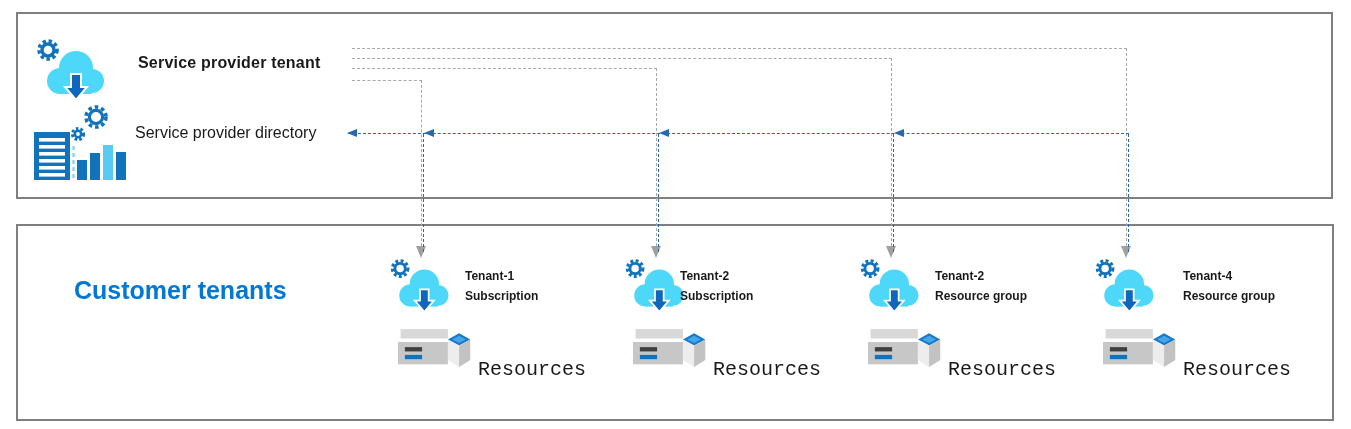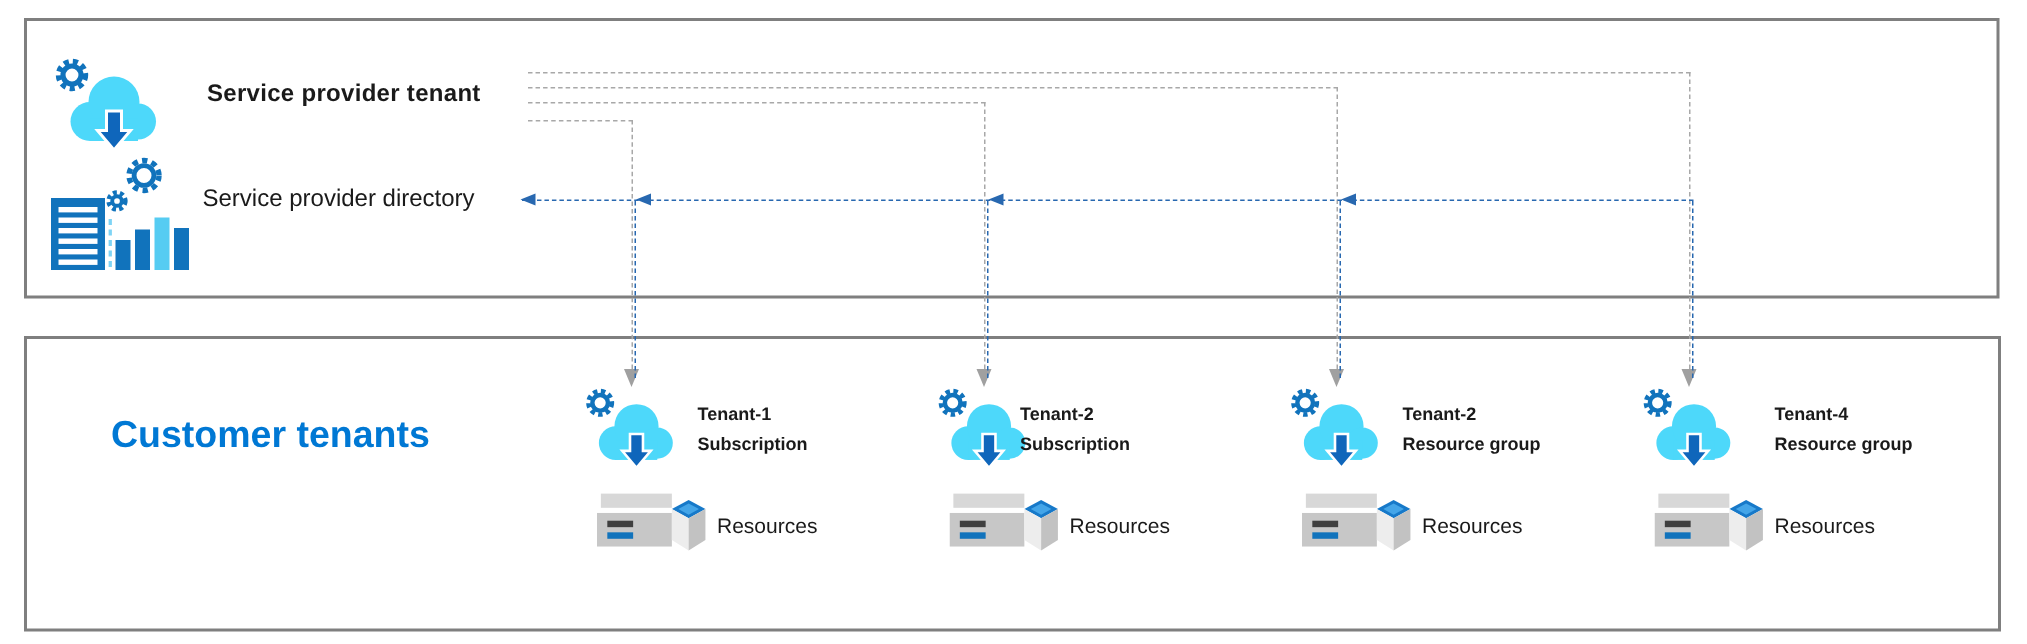--- a/index.html
+++ b/index.html
@@ -10,21 +10,21 @@
   .box { position:absolute; border:2px solid #7F7F7F; background:#ffffff; box-sizing:border-box; }
   .box-provider { left:16px; top:12px;  width:1317px; height:187px; }
   .box-customers{ left:16px; top:224px; width:1318px; height:197px; }
 
   
   .sp-title   { position:absolute; left:138px; top:54px;  font-size:16px; font-weight:bold; letter-spacing:.2px; }
   .sp-line1   { position:absolute; left:135px; top:124px; font-size:16px; }
   .sp-line2   { position:absolute; left:135px; top:150px; font-size:16px; }
   .ct-title   { position:absolute; left:74px;  top:276px; font-size:25px; font-weight:bold; color:#0078D4; }
   .tenant-label { position:absolute; top:266px; font-size:12px; font-weight:bold; line-height:20px; }
-  .res-label  { position:absolute; top:342px; font-size:14px; }
+  .res-label  { position:absolute; top:358px; font-size:20px;font-family:Liberation Mono, monospace; }
 
   
   .icn { position:absolute; line-height:0; }
   .icn-sp-cloud  { left:34px;  top:36px; }
   .icn-sp-dir    { left:32px;  top:102px; }
   .icn-cloud-t1  { left:388px; top:256px; }
   .icn-cloud-t2  { left:623px; top:256px; }
   .icn-cloud-t3  { left:858px; top:256px; }
   .icn-cloud-t4  { left:1093px;top:256px; }
   .icn-res-t1    { left:398px; top:328px; }

